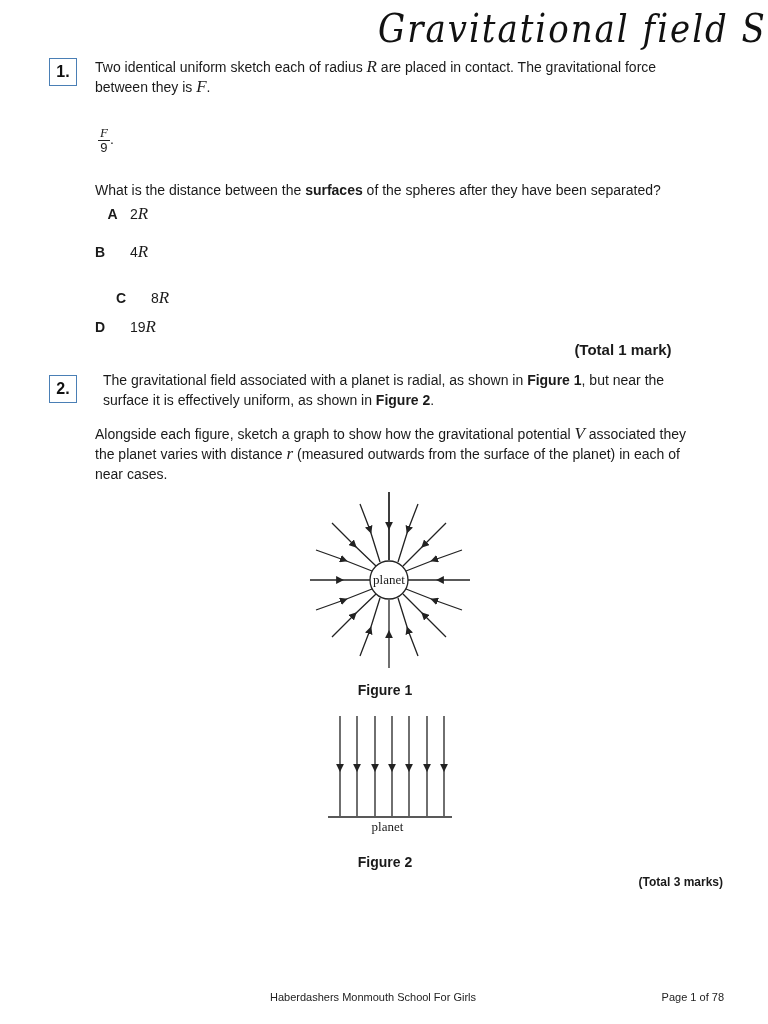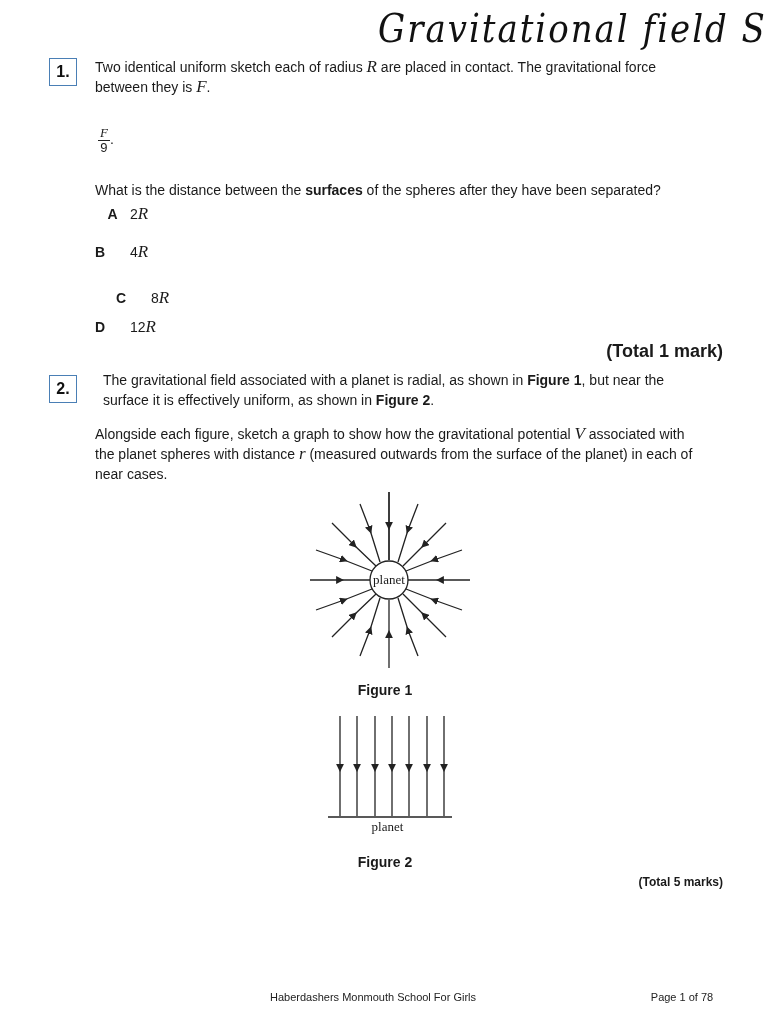--- a/index.html
+++ b/index.html
@@ -46,35 +46,35 @@
 <div class="abs" style="left:95px;top:204px;text-align:center;">
   <span class="opt-letter" style="display:inline-block;width:35px;">A</span><span>2</span><span class="math">R</span>
 </div>
 <div class="abs" style="left:95px;top:242px;">
   <span class="opt-letter" style="display:inline-block;width:35px;">B</span><span>4</span><span class="math">R</span>
 </div>
 <div class="abs" style="left:95px;top:288px;margin-left:21px;">
   <span class="opt-letter" style="display:inline-block;width:35px;">C</span><span>8</span><span class="math">R</span>
 </div>
 <div class="abs" style="left:95px;top:317px;">
-  <span class="opt-letter" style="display:inline-block;width:35px;">D</span><span>12</span><span class="math">R</span>
+  <span class="opt-letter" style="display:inline-block;width:35px;">D</span><span>19</span><span class="math">R</span>
 </div>
 
-<div class="abs bold right" style="left:523px;top:341px;width:200px;font-size:18px;">(Total 1 mark)</div>
+<div class="abs bold right" style="left:523px;top:341px;width:200px;font-size:15px;text-align:center;">(Total 1 mark)</div>
 
 <div class="abs qnum" style="left:49px;top:375px;">2.</div>
 
 <div class="abs txt" style="left:103px;top:370px;width:620px;">
   <span>The gravitational field associated with a planet is radial, as shown in </span><span class="bold">Figure 1</span><span>, but near the</span><br>
   <span>surface it is effectively uniform, as shown in </span><span class="bold">Figure 2</span><span>.</span>
 </div>
 
 <div class="abs txt" style="left:95px;top:424px;width:620px;">
-  <span>Alongside each figure, sketch a graph to show how the gravitational potential </span><span class="math">V</span><span> associated with</span><br>
-  <span>the planet spheres with distance </span><span class="math">r</span><span> (measured outwards from the surface of the planet) in each of</span><br>
+  <span>Alongside each figure, sketch a graph to show how the gravitational potential </span><span class="math">V</span><span> associated they</span><br>
+  <span>the planet varies with distance </span><span class="math">r</span><span> (measured outwards from the surface of the planet) in each of</span><br>
   <span>near cases.</span>
 </div>
 
 <svg class="abs" style="left:300px;top:490px;" width="180" height="180" viewBox="0 0 180 180">
   <defs>
     <marker id="ah" markerWidth="6" markerHeight="6" refX="3" refY="3" orient="auto">
       <path d="M0,0 L6,3 L0,6 z" fill="#222"></path>
     </marker>
   </defs>
   <g stroke="#222" stroke-width="1.3" fill="none">
@@ -110,16 +110,16 @@
     <path d="M67,4 L67,56 L67,104" marker-mid="url(#ah)"></path>
     <path d="M84,4 L84,56 L84,104" marker-mid="url(#ah)"></path>
     <path d="M102,4 L102,56 L102,104" marker-mid="url(#ah)"></path>
     <path d="M119,4 L119,56 L119,104" marker-mid="url(#ah)"></path>
     <line x1="3" y1="105" x2="127" y2="105"></line>
   </g>
 </svg>
 <div class="abs" style="left:360px;top:819px;width:55px;text-align:center;font-family:'Liberation Serif',serif;font-size:13px;">planet</div>
 <div class="abs fig-cap" style="left:335px;top:854px;">Figure 2</div>
 
-<div class="abs bold right" style="left:523px;top:875px;width:200px;font-size:12px;">(Total 5 marks)</div>
+<div class="abs bold right" style="left:523px;top:875px;width:200px;font-size:12px;">(Total 3 marks)</div>
 
 <div class="abs footer" style="left:270px;top:991px;">Haberdashers Monmouth School For Girls</div>
-<div class="abs footer" style="left:640px;top:991px;width:84px;text-align:center;">Page 1 of 78</div>
+<div class="abs footer" style="left:640px;top:991px;width:84px;text-align:right;">Page 1 of 78</div>
 
 </body></html>

